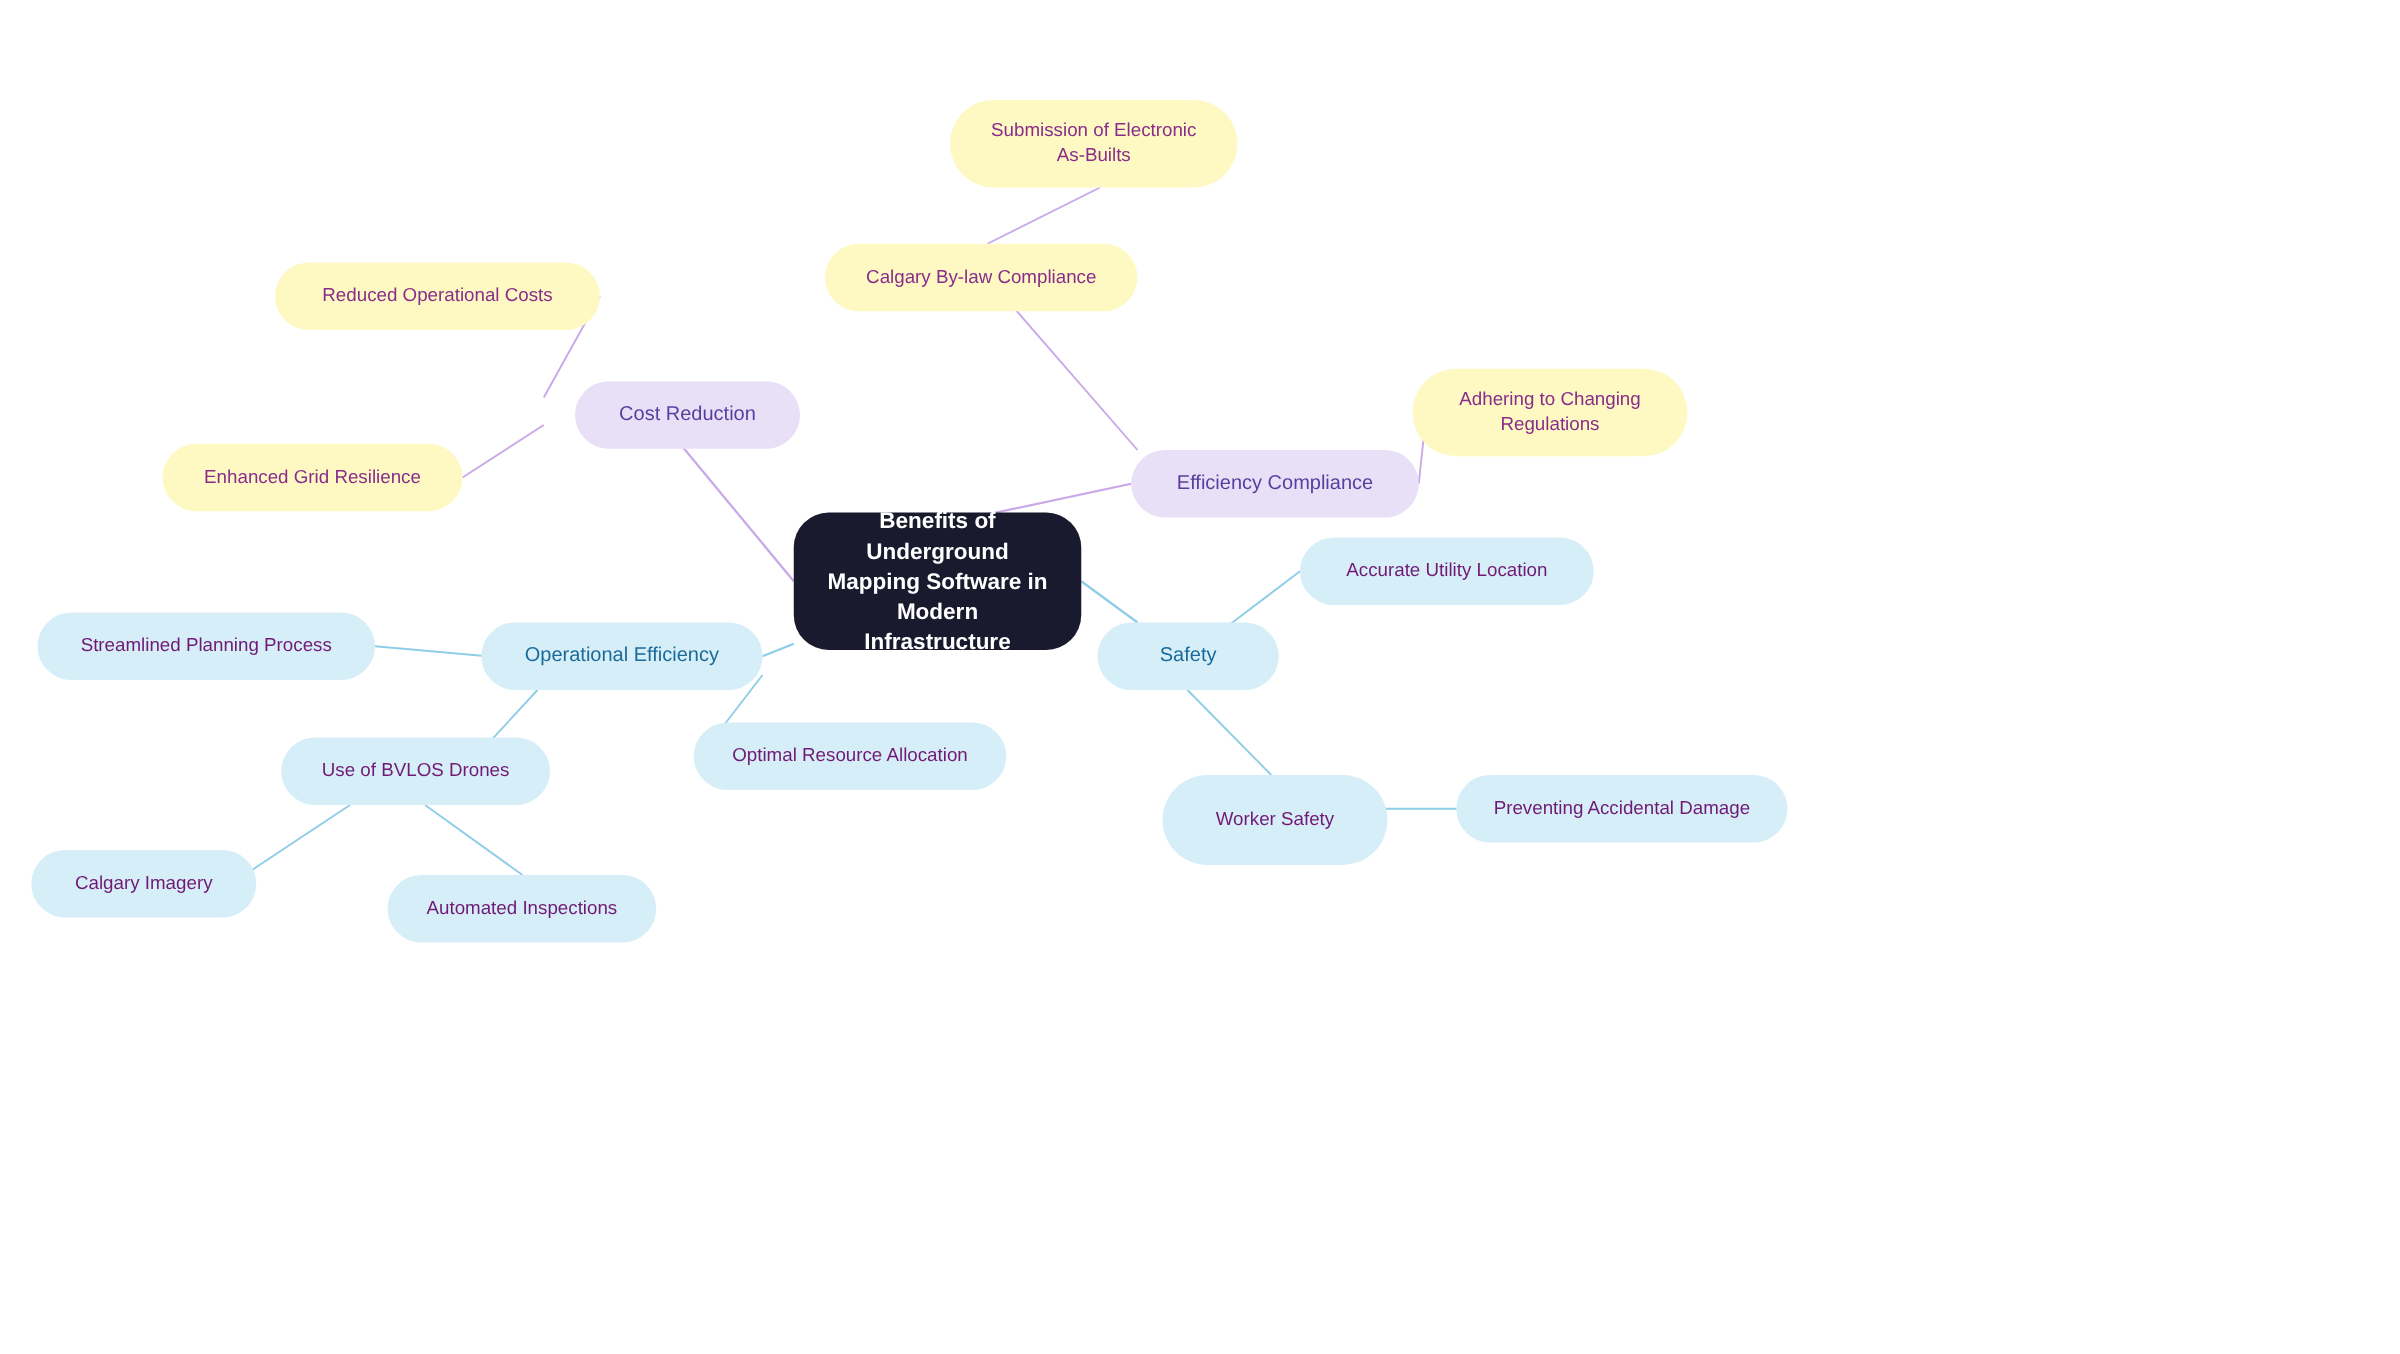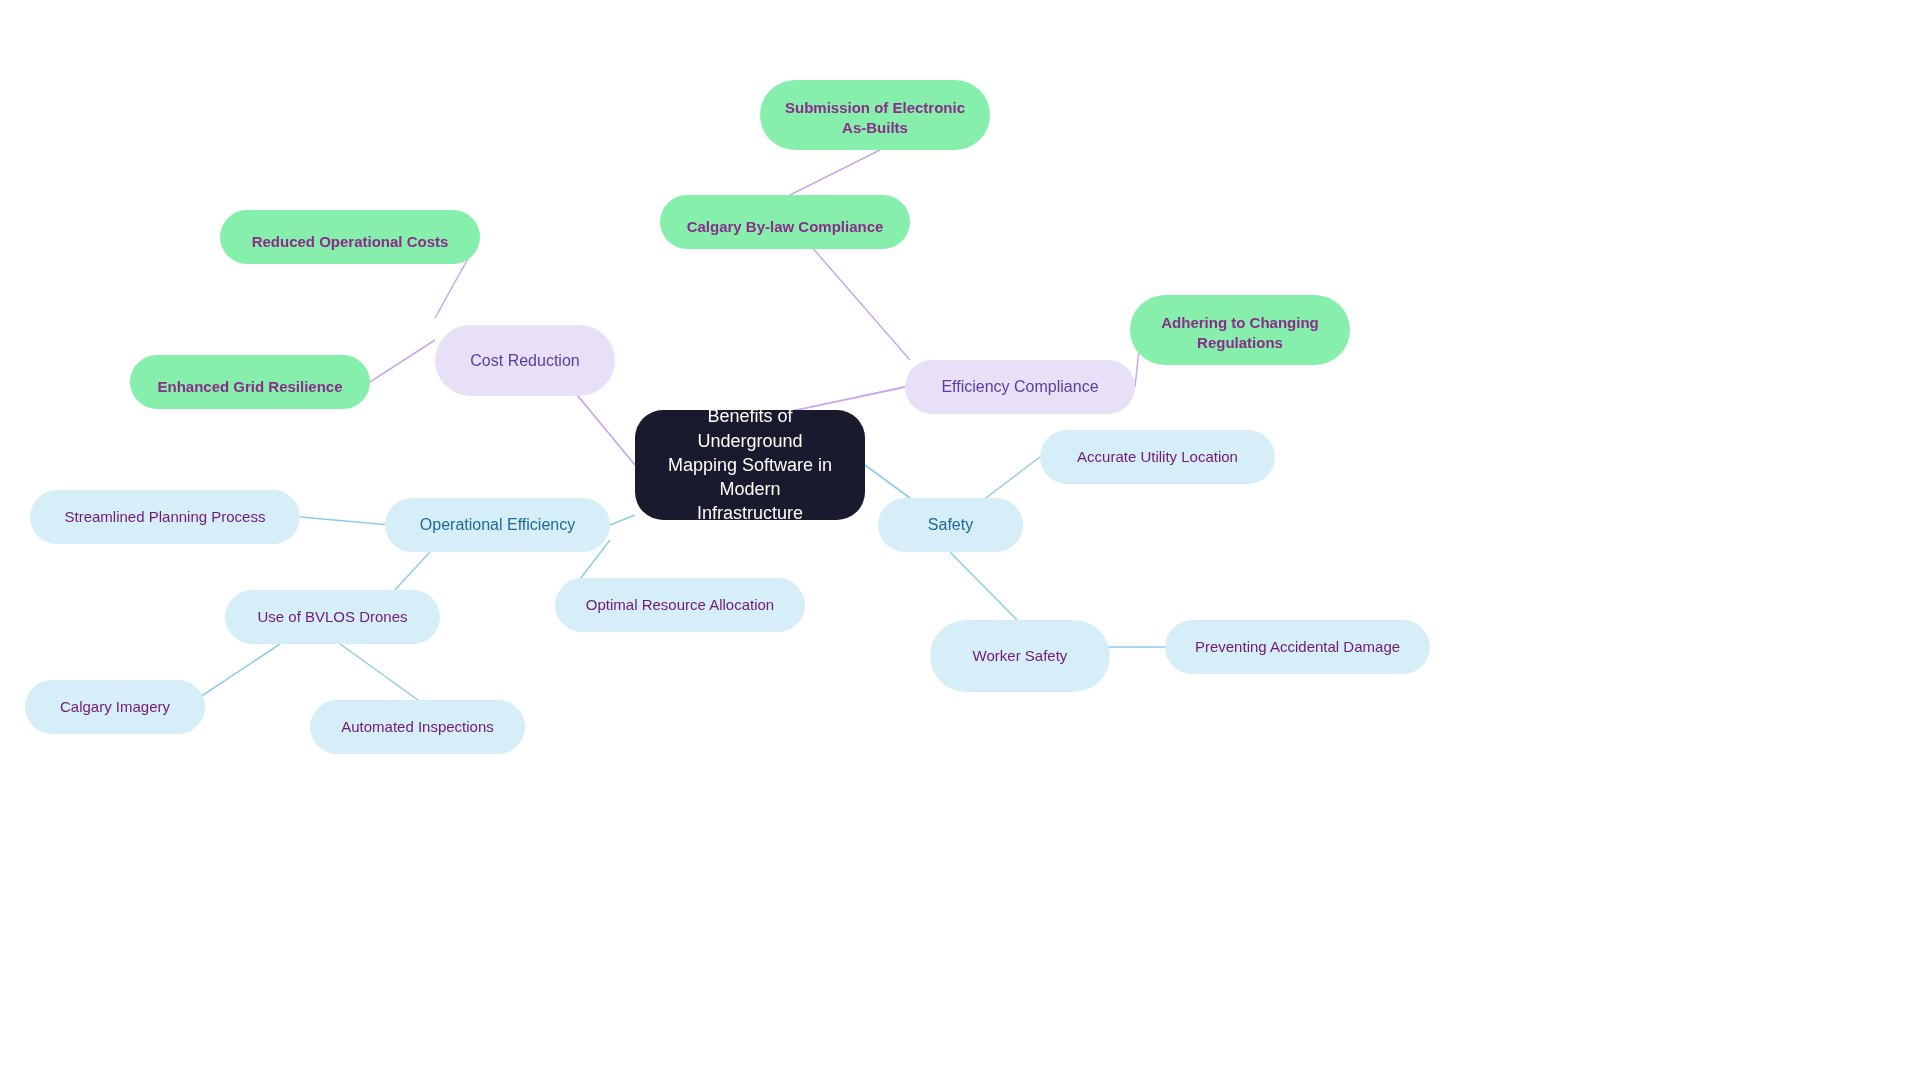--- a/index.html
+++ b/index.html
@@ -27,39 +27,38 @@
       justify-content: center;
       text-align: center;
       z-index: 1;
       padding: 12px 20px;
       line-height: 1.35;
     }
     .node-center {
       background: #1a1a2e;
       color: #ffffff;
       font-size: 18px;
-      font-weight: 400;
+      font-weight: 700;
       border-radius: 28px;
       width: 230px;
       height: 110px;
     }
     .node-branch-purple {
       background: #e8e0f7;
       color: #5a3d9e;
       border: none;
       font-size: 16px;
       font-weight: 500;
     }
     .node-leaf-purple {
-      background: #86efac;
+      background: #fef9c3;
       color: #8a2d8a;
       border: none;
       font-size: 15px;
-      font-weight: 700;
-      align-items: flex-end;
+      font-weight: 400;
     }
     .node-branch-blue {
       background: #d6eef8;
       color: #1a6a9a;
       border: none;
       font-size: 16px;
       font-weight: 500;
       justify-content: center;
     }
     .node-leaf-blue {
@@ -109,21 +108,21 @@
 
   <line x1="1105" y1="647" x2="1170" y2="647" stroke="#8ecde8" stroke-width="1.5" fill="none"></line>
 </svg>
 
 <div class="node node-center" style="left:635px; top:410px; width:230px; height:110px;">
   <span style="white-space:pre-line;">Benefits of Underground
 Mapping Software in Modern
 Infrastructure</span>
 </div>
 
-<div class="node node-branch-purple" style="left:435px; top:305px; width:180px; height:71px;margin-top:20px;">
+<div class="node node-branch-purple" style="left:460px; top:305px; width:180px; height:54px;">
   <span>Cost Reduction</span>
 </div>
 <div class="node node-leaf-purple" style="left:220px; top:210px; width:260px; height:54px;">
   <span>Reduced Operational Costs</span>
 </div>
 <div class="node node-leaf-purple" style="left:130px; top:355px; width:240px; height:54px;">
   <span>Enhanced Grid Resilience</span>
 </div>
 
 <div class="node node-branch-purple" style="left:905px; top:360px; width:230px; height:54px;">

